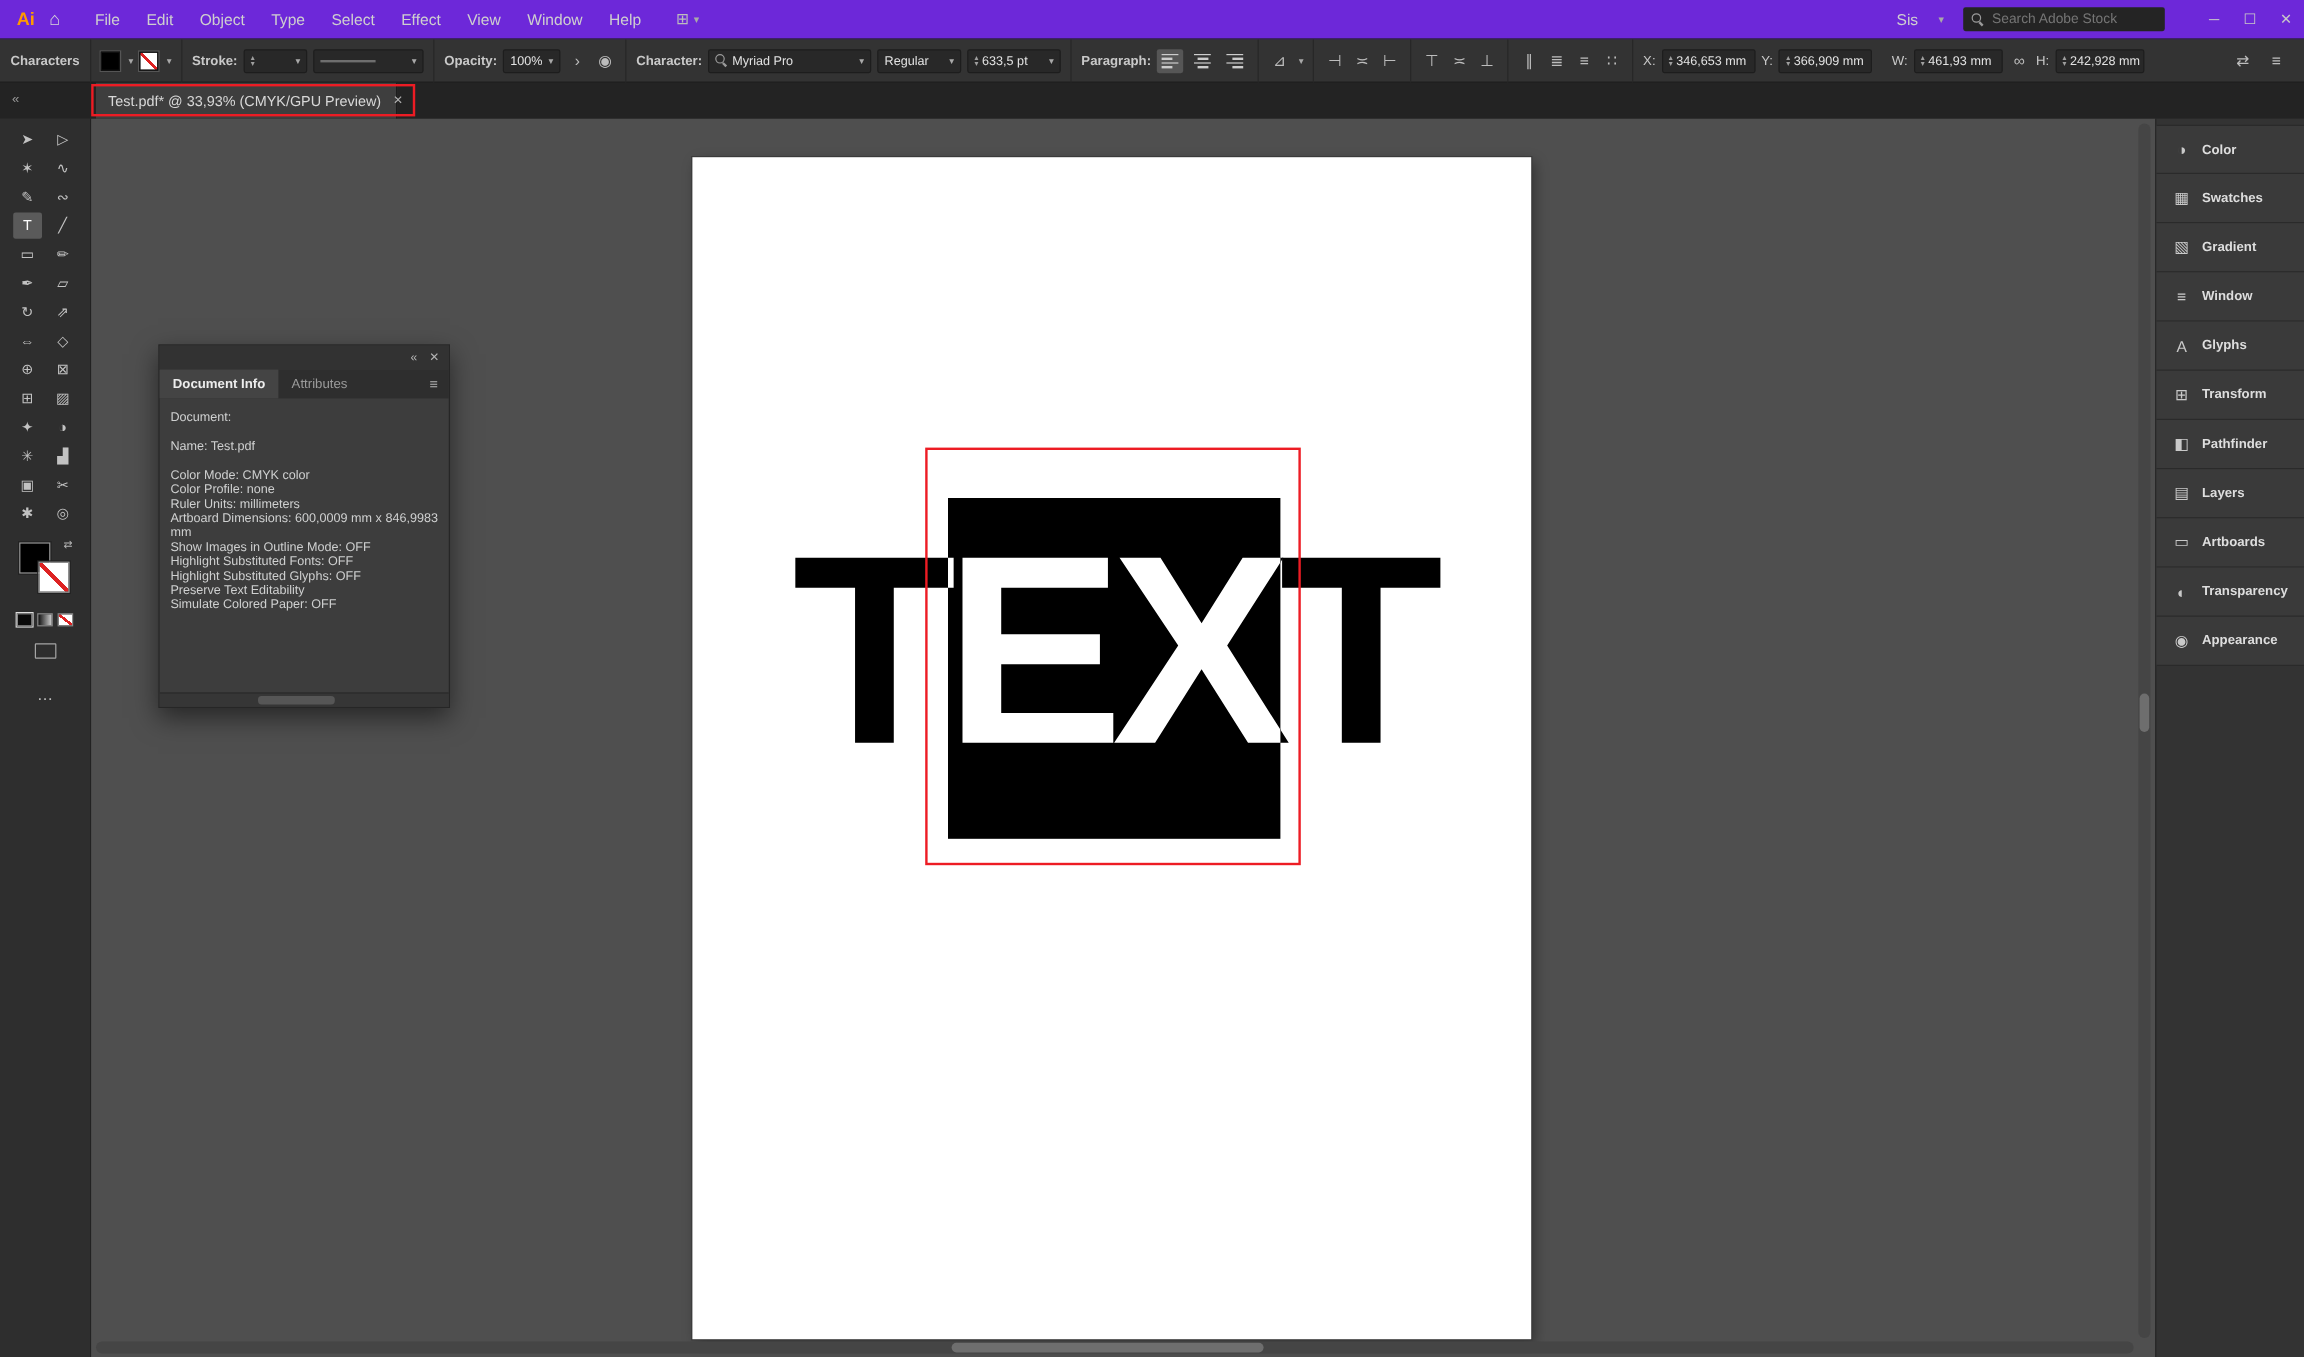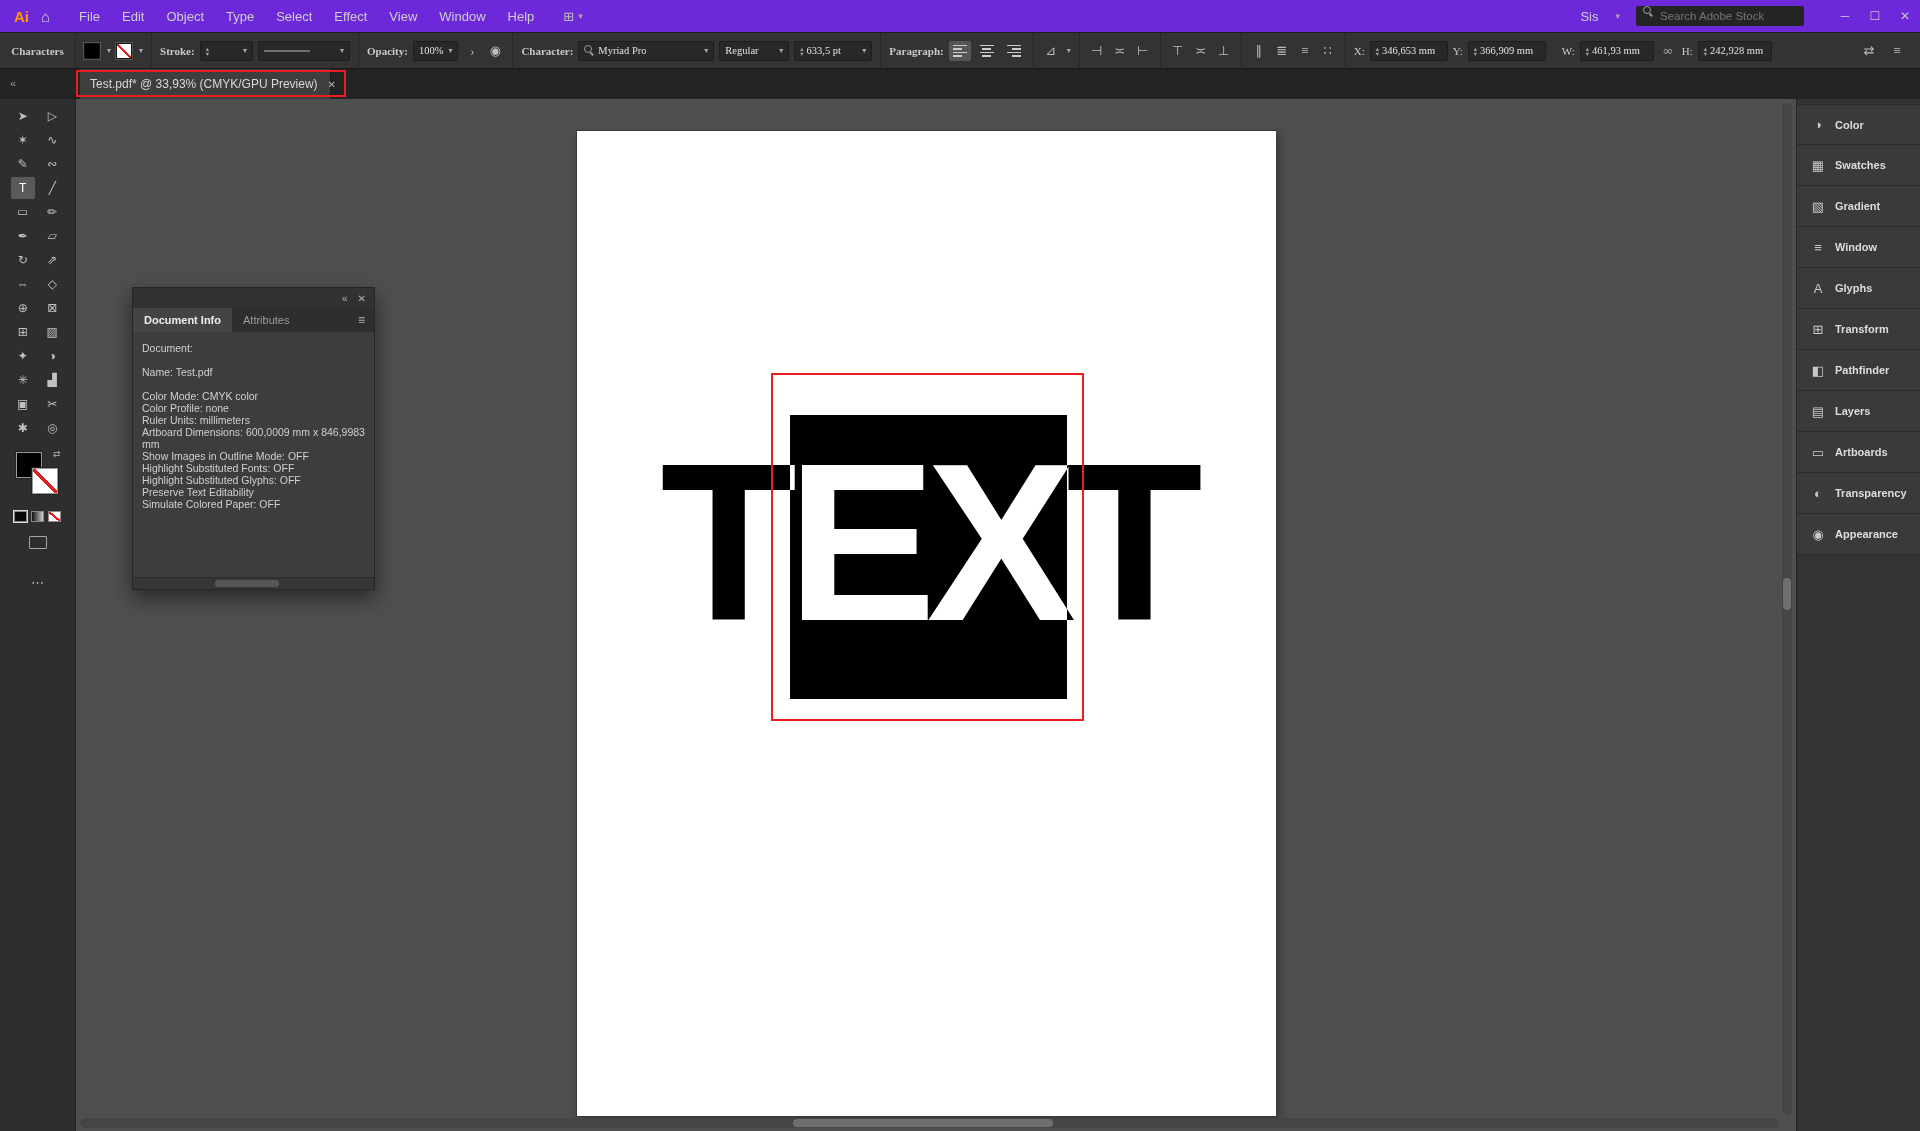--- a/index.html
+++ b/index.html
@@ -10,32 +10,32 @@
   
   .menubar { position:absolute; left:0; top:0; width:1920px; height:33px; background:#6d28d9;
     border-bottom:1px solid #1e1e1e; display:flex; align-items:center; color:#cfcfcf; font-size:13px; }
   .app-icon { color:var(--app_logo_orange,#ff9a00); font-weight:bold; font-size:15px; margin:0 12px 0 14px; }
   .home-icon { font-size:15px; color:#d8d8d8; margin-right:18px; }
   .menu-item { padding:0 11px; height:33px; line-height:33px; cursor:default; }
   .mb-arrange { margin-left:18px; color:#bdbdbd; display:flex; align-items:center; gap:4px; font-size:13px; }
   .mb-spacer { flex:1; }
   .workspace { display:flex; align-items:center; gap:17px; margin-right:16px; color:#cfcfcf; }
   .chev { font-size:9px; color:#a9a9a9; }
-  .searchbox { display:flex; gap:6px; width:168px; height:20px; background:#242424;
+  .searchbox { display:flex; align-items:center; gap:6px; width:168px; height:20px; background:#242424;
     border-radius:2px; padding:0 7px; margin-right:26px; }
   .searchbox input { background:transparent; border:none; outline:none; color:#9a9a9a; font-size:11.5px; width:130px;
     font-family:"Liberation Sans","DejaVu Sans",sans-serif; }
   .mag { width:11px; height:11px; position:relative; flex:none; }
   .mag::before { content:""; position:absolute; width:6px; height:6px; border:1.5px solid #9a9a9a; border-radius:50%; left:0; top:0; }
   .mag::after { content:""; position:absolute; width:4px; height:1.5px; background:#9a9a9a; transform:rotate(45deg); left:6px; top:8px; }
   .winbtn { width:30px; height:33px; display:flex; align-items:center; justify-content:center; font-size:12px; color:#c8c8c8; }
 
   
   .controlbar { position:absolute; left:0; top:33px; width:1920px; height:36px; background:#333333;
-    border-bottom:1px solid #191919; display:flex; align-items:center; color:#c9c9c9; font-size:11.5px;font-family:Liberation Serif, serif; }
+    border-bottom:1px solid #191919; display:flex; align-items:center; color:#c9c9c9; font-size:11.5px; }
   .cb-group { display:flex; align-items:center; gap:5px; padding:0 8px; height:36px; border-right:1px solid #272727; }
   .cb-group.noborder { border-right:none; }
   .cb-label { color:#c9c9c9; white-space:nowrap; font-weight:bold; font-size:11px; }
   .cb-label.plain { font-weight:normal; }
   .field { display:flex; align-items:center; gap:3px; background:#282828; border:1px solid #1d1d1d;
     border-radius:2px; height:20px; padding:0 5px; color:#e2e2e2; font-size:10.5px; white-space:nowrap; }
   .stepper { display:flex; flex-direction:column; line-height:5px; font-size:6.5px; color:#9f9f9f; }
   .dd { font-size:8px; color:#a9a9a9; margin-left:2px; }
   .swatch { width:16px; height:16px; border:1px solid #121212; box-shadow:0 0 0 1px #555; }
   .swatch.fill { background:var(--object_black,#000); }

